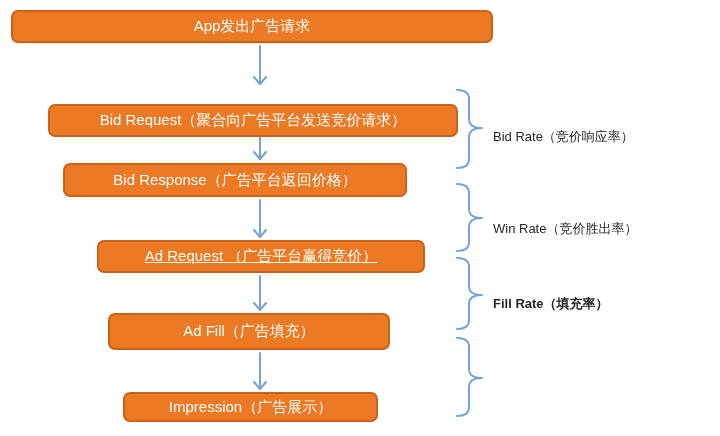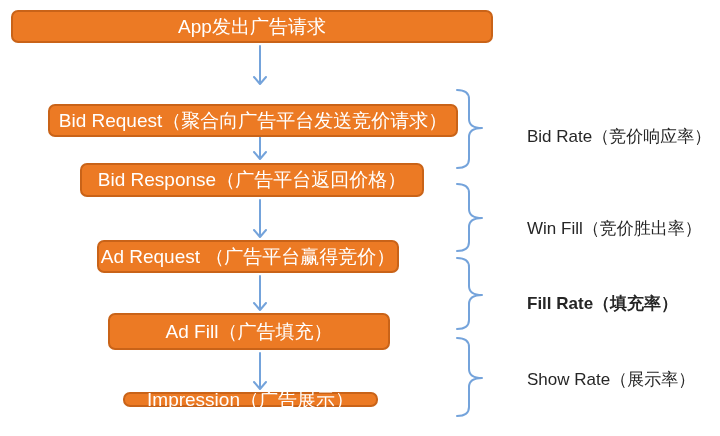--- a/index.html
+++ b/index.html
@@ -25,39 +25,39 @@
     left: 0; top: 0;
     width: 720px; height: 436px;
     pointer-events: none;
   }
   .box {
     position: absolute;
     background: var(--box-fill);
     border: 2px solid var(--box-border);
     border-radius: 7px;
     color: var(--box-text);
-    font-size: 19px;
+    font-size: 15px;
     display: flex;
     align-items: center;
     justify-content: center;
     white-space: nowrap;
     text-align: center;
   }
   .b1 { left: 11px;  top: 10px;  width: 482px; height: 33px; }
   .b2 { left: 48px;  top: 104px;  width: 410px; height: 33px; }
-  .b3 { left: 80px;  top: 163px; width: 344px; height: 34px; }
-  .b4 { left: 97px;  top: 240px; width: 302px; height: 33px; }
+  .b3 { left: 63px;  top: 163px; width: 344px; height: 34px; }
+  .b4 { left: 97px;  top: 240px; width: 328px; height: 33px; text-decoration: underline; }
   .b5 { left: 108px; top: 313px; width: 282px; height: 37px; }
-  .b6 { left: 123px; top: 392px; width: 255px; height: 15px; }
+  .b6 { left: 123px; top: 392px; width: 255px; height: 30px; }
   .rate-label {
     position: absolute;
-    left: 527px;
+    left: 493px;
     height: 24px;
     line-height: 24px;
-    font-size: 17px;
+    font-size: 13px;
     color: var(--label-text);
     white-space: nowrap;
   }
   .r1 { top: 125px; }
   .r2 { top: 217px; }
   .r3 { top: 292px; font-weight: bold; }
   .r4 { top: 368px; }
   .arrow-line { stroke: var(--connector); stroke-width: 2; stroke-linecap: round; }
   .arrow-head { stroke: var(--connector); stroke-width: 2; fill: none; stroke-linecap: round; stroke-linejoin: round; }
   .brace { stroke: var(--connector); stroke-width: 2; fill: none; stroke-linecap: round; stroke-linejoin: round; }
@@ -97,17 +97,16 @@
   </svg>
 
   <div class="box b1">App发出广告请求</div>
   <div class="box b2">Bid Request（聚合向广告平台发送竞价请求）</div>
   <div class="box b3">Bid Response（广告平台返回价格）</div>
   <div class="box b4">Ad Request （广告平台赢得竞价）</div>
   <div class="box b5">Ad Fill（广告填充）</div>
   <div class="box b6">Impression（广告展示）</div>
 
   <div class="rate-label r1">Bid Rate（竞价响应率）</div>
-  <div class="rate-label r2">Win Fill（竞价胜出率）</div>
+  <div class="rate-label r2">Win Rate（竞价胜出率）</div>
   <div class="rate-label r3">Fill Rate（填充率）</div>
-  <div class="rate-label r4">Show Rate（展示率）</div>
 
 </div>
 
 </body></html>

